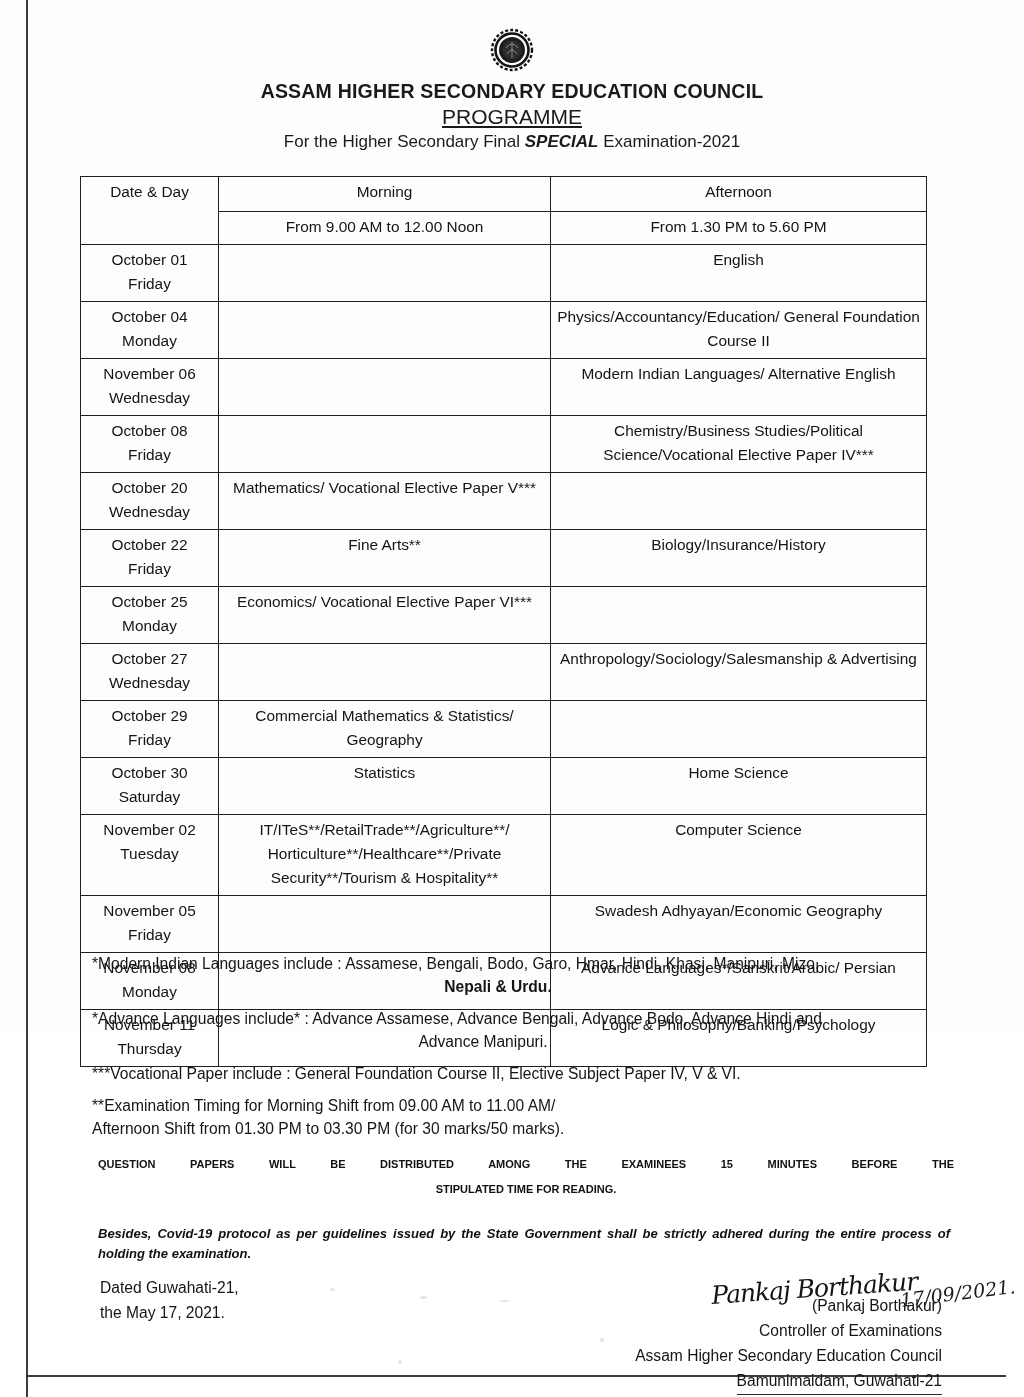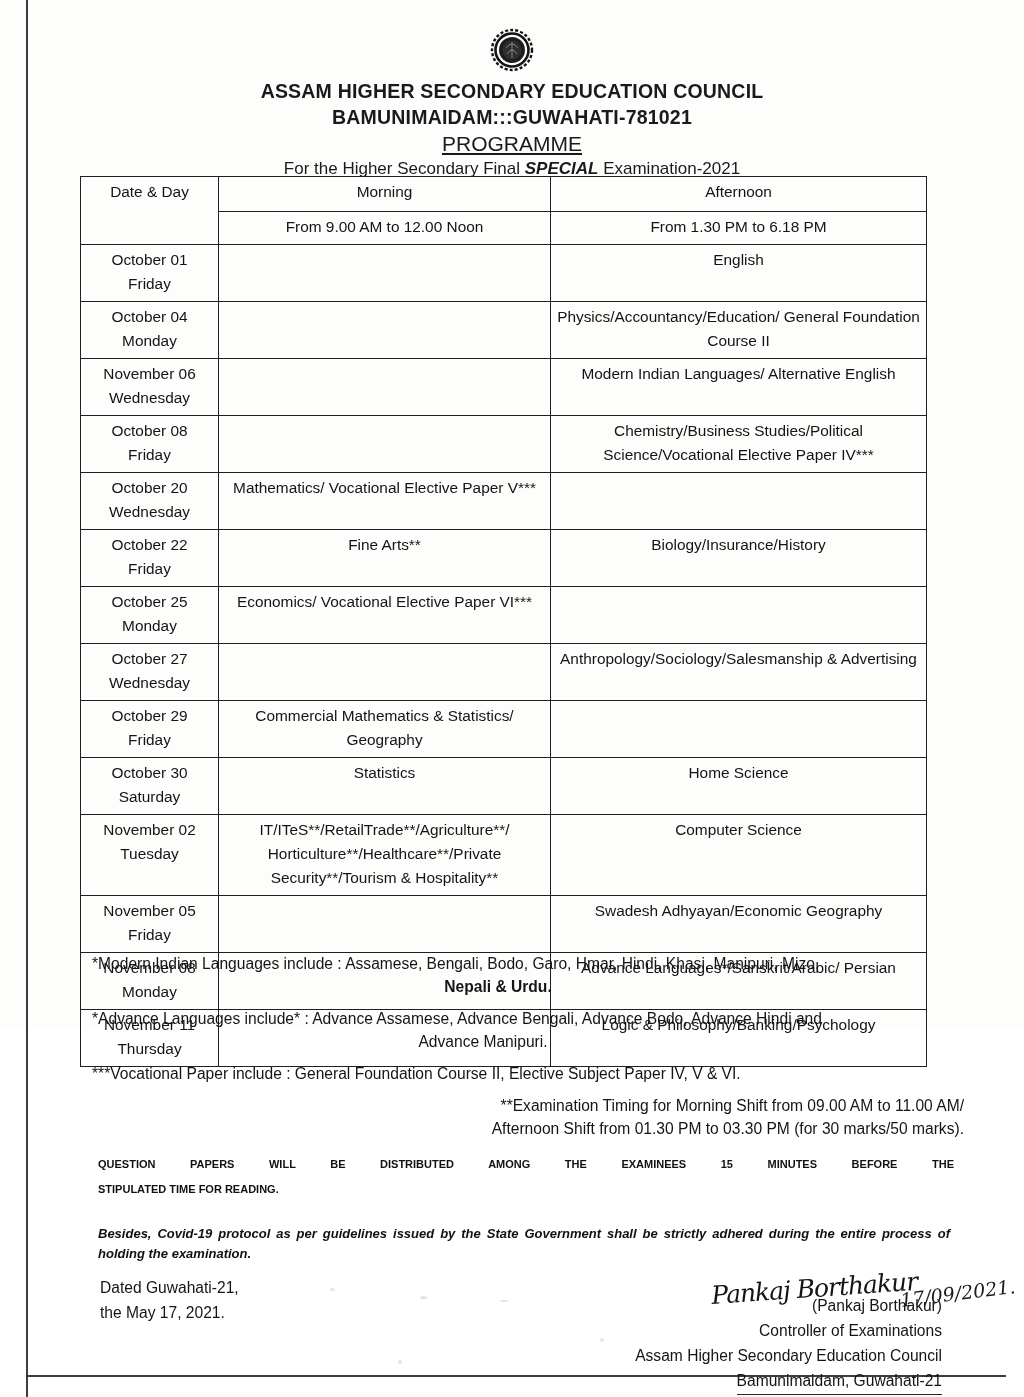--- a/index.html
+++ b/index.html
@@ -147,33 +147,33 @@
     display: block;
     text-align: center;
     padding-right: 60px;
     font-weight: bold;
   }
   .note-line2b {
     display: block;
     text-align: center;
     padding-right: 90px;
   }
-  .note-tight { margin-bottom: 7px; text-align: right; }
+  .note-tight { margin-bottom: 7px; }
 
   .bold-notice {
     position: absolute;
     left: 98px; top: 1152px;
     width: 856px;
     font-size: 11px;
     font-weight: 700;
     line-height: 25px;
     text-align: justify;
     color: #111111;
   }
-  .bold-notice .lastline { text-align: left; }
+  .bold-notice .lastline { text-align: center; }
   .italic-notice {
     position: absolute;
     left: 98px; top: 1200px;
     width: 852px;
     font-size: 13px;
     font-weight: 700;
     font-style: italic;
     line-height: 20px;
     text-align: justify;
     color: #111111;
@@ -262,40 +262,39 @@
           <circle cx="22" cy="22" r="13" fill="#1d1d1d"></circle>
           <circle cx="22" cy="22" r="9.5" fill="#2e2e2e"></circle>
           <path d="M22 14 L22 30 M16 20 Q22 12 28 20 M17 26 Q22 18 27 26" stroke="#d8d8d8" stroke-width="1" fill="none" opacity=".5"></path>
         </g>
       </svg>
     </span>
   </div>
 
   <div class="head-block">
     <div class="org-name">ASSAM HIGHER SECONDARY EDUCATION COUNCIL</div>
-    <div class="org-addr">BAMUNIMAIDAM:::GUWAHATI-781021</div>
     <div class="programme">PROGRAMME</div>
     <div class="subtitle"><span>For the Higher Secondary Final </span><b>SPECIAL</b><span> Examination-2021</span></div>
   </div>
 
   <table class="tbl">
     <colgroup>
       <col class="col-date">
         <col class="col-morn">
         <col class="col-noon">
     </colgroup>
     <thead>
       <tr>
         <th class="th-date" rowspan="2">Date &amp; Day</th>
         <th class="th-main">Morning</th>
         <th class="th-main">Afternoon</th>
       </tr>
       <tr>
         <th class="th-time">From 9.00 AM to 12.00 Noon</th>
-        <th class="th-time">From 1.30 PM to 6.18 PM</th>
+        <th class="th-time">From 1.30 PM to 5.60 PM</th>
       </tr>
     </thead>
     <tbody id="tbody">
         <tr class="r2">
           <td class="date-cell">
             <div>October 01</div>
             <div>Friday</div>
           </td>
           <td class="subj"></td>
           <td class="subj">English</td>

